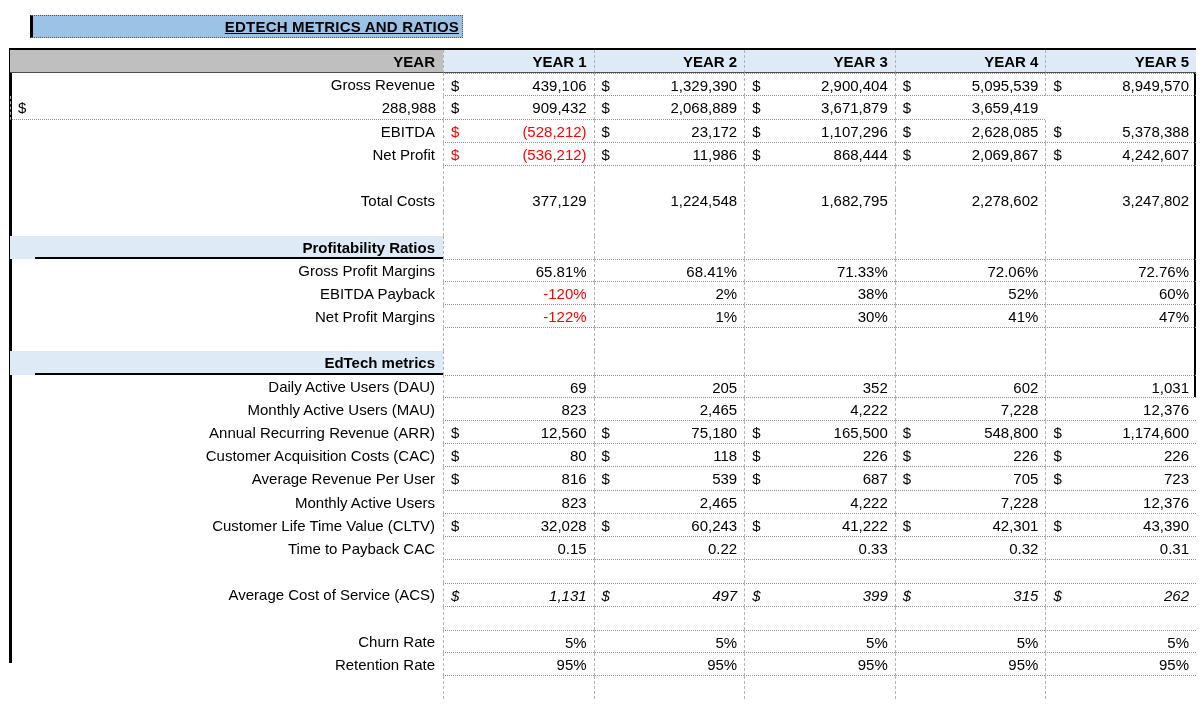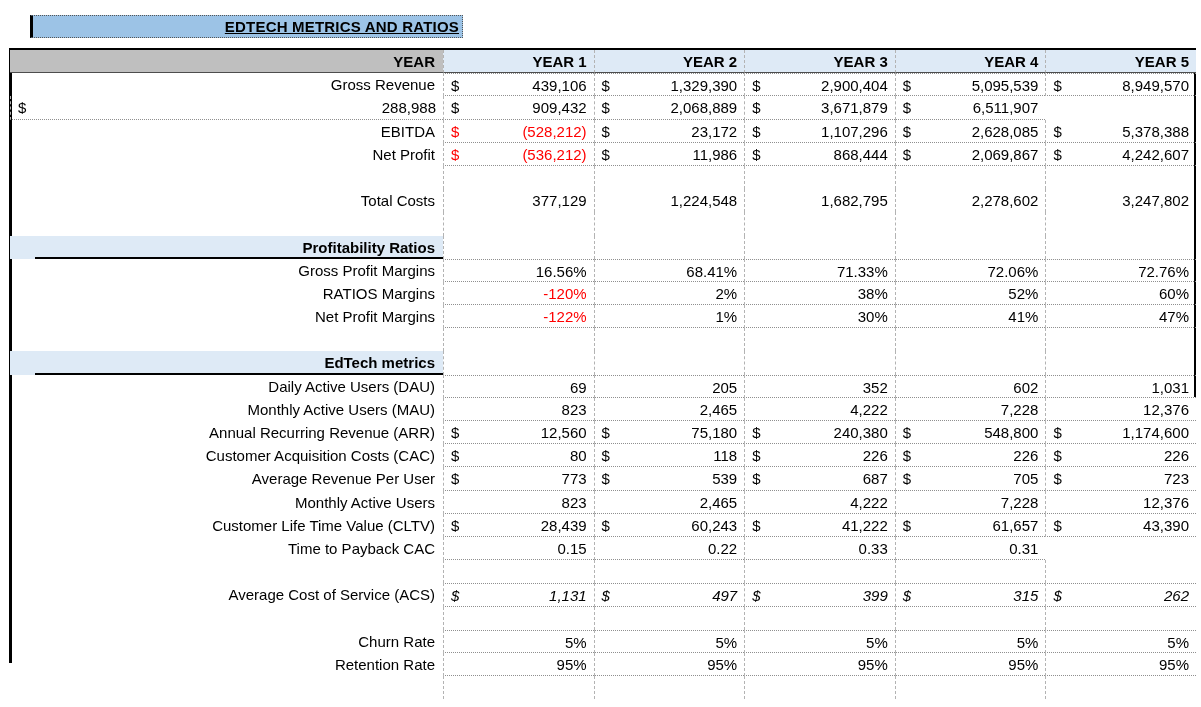--- a/index.html
+++ b/index.html
@@ -125,21 +125,21 @@
         <div class="cell val dots">
           <span class="cur">$</span>
           <span class="num">2,068,889</span>
         </div>
         <div class="cell val dots">
           <span class="cur">$</span>
           <span class="num">3,671,879</span>
         </div>
         <div class="cell val dots">
           <span class="cur">$</span>
-          <span class="num">6,511,907</span>
+          <span class="num">3,659,419</span>
         </div>
       </div>
       <div class="row">
         <div class="cell label"><span>EBITDA</span></div>
         <div class="cell val dots red">
           <span class="cur">$</span>
           <span class="num">(528,212)</span>
         </div>
         <div class="cell val dots">
           <span class="cur">$</span>
@@ -219,37 +219,37 @@
         <div class="cell label section"><span>Profitability Ratios</span><i class="ul"></i></div>
         <div class="cell val"></div>
         <div class="cell val"></div>
         <div class="cell val"></div>
         <div class="cell val"></div>
         <div class="cell val"></div>
       </div>
       <div class="row">
         <div class="cell label"><span>Gross Profit Margins</span></div>
         <div class="cell val dots dot-top">
-          <span class="num">16.56%</span>
+          <span class="num">65.81%</span>
         </div>
         <div class="cell val dots dot-top">
           <span class="num">68.41%</span>
         </div>
         <div class="cell val dots dot-top">
           <span class="num">71.33%</span>
         </div>
         <div class="cell val dots dot-top">
           <span class="num">72.06%</span>
         </div>
         <div class="cell val dots dot-top">
           <span class="num">72.76%</span>
         </div>
       </div>
       <div class="row">
-        <div class="cell label"><span>RATIOS Margins</span></div>
+        <div class="cell label"><span>EBITDA Payback</span></div>
         <div class="cell val dots red">
           <span class="num">-120%</span>
         </div>
         <div class="cell val dots">
           <span class="num">2%</span>
         </div>
         <div class="cell val dots">
           <span class="num">38%</span>
         </div>
         <div class="cell val dots">
@@ -334,21 +334,21 @@
         <div class="cell val dots">
           <span class="cur">$</span>
           <span class="num">12,560</span>
         </div>
         <div class="cell val dots">
           <span class="cur">$</span>
           <span class="num">75,180</span>
         </div>
         <div class="cell val dots">
           <span class="cur">$</span>
-          <span class="num">240,380</span>
+          <span class="num">165,500</span>
         </div>
         <div class="cell val dots">
           <span class="cur">$</span>
           <span class="num">548,800</span>
         </div>
         <div class="cell val dots">
           <span class="cur">$</span>
           <span class="num">1,174,600</span>
         </div>
       </div>
@@ -372,21 +372,21 @@
         </div>
         <div class="cell val dots">
           <span class="cur">$</span>
           <span class="num">226</span>
         </div>
       </div>
       <div class="row">
         <div class="cell label"><span>Average Revenue Per User</span></div>
         <div class="cell val dots">
           <span class="cur">$</span>
-          <span class="num">773</span>
+          <span class="num">816</span>
         </div>
         <div class="cell val dots">
           <span class="cur">$</span>
           <span class="num">539</span>
         </div>
         <div class="cell val dots">
           <span class="cur">$</span>
           <span class="num">687</span>
         </div>
         <div class="cell val dots">
@@ -413,49 +413,52 @@
           <span class="num">7,228</span>
         </div>
         <div class="cell val dots">
           <span class="num">12,376</span>
         </div>
       </div>
       <div class="row">
         <div class="cell label"><span>Customer Life Time Value (CLTV)</span></div>
         <div class="cell val dots">
           <span class="cur">$</span>
-          <span class="num">28,439</span>
+          <span class="num">32,028</span>
         </div>
         <div class="cell val dots">
           <span class="cur">$</span>
           <span class="num">60,243</span>
         </div>
         <div class="cell val dots">
           <span class="cur">$</span>
           <span class="num">41,222</span>
         </div>
         <div class="cell val dots">
           <span class="cur">$</span>
-          <span class="num">61,657</span>
+          <span class="num">42,301</span>
         </div>
         <div class="cell val dots">
           <span class="cur">$</span>
           <span class="num">43,390</span>
         </div>
       </div>
       <div class="row">
         <div class="cell label"><span>Time to Payback CAC</span></div>
         <div class="cell val dots">
           <span class="num">0.15</span>
         </div>
         <div class="cell val dots">
           <span class="num">0.22</span>
         </div>
         <div class="cell val dots">
           <span class="num">0.33</span>
+        </div>
+        <div class="cell val dots">
+          <span class="num">0.32</span>
         </div>
         <div class="cell val dots">
           <span class="num">0.31</span>
         </div>
       </div>
       <div class="row">
         <div class="cell label"></div>
         <div class="cell val"></div>
         <div class="cell val"></div>
         <div class="cell val"></div>

